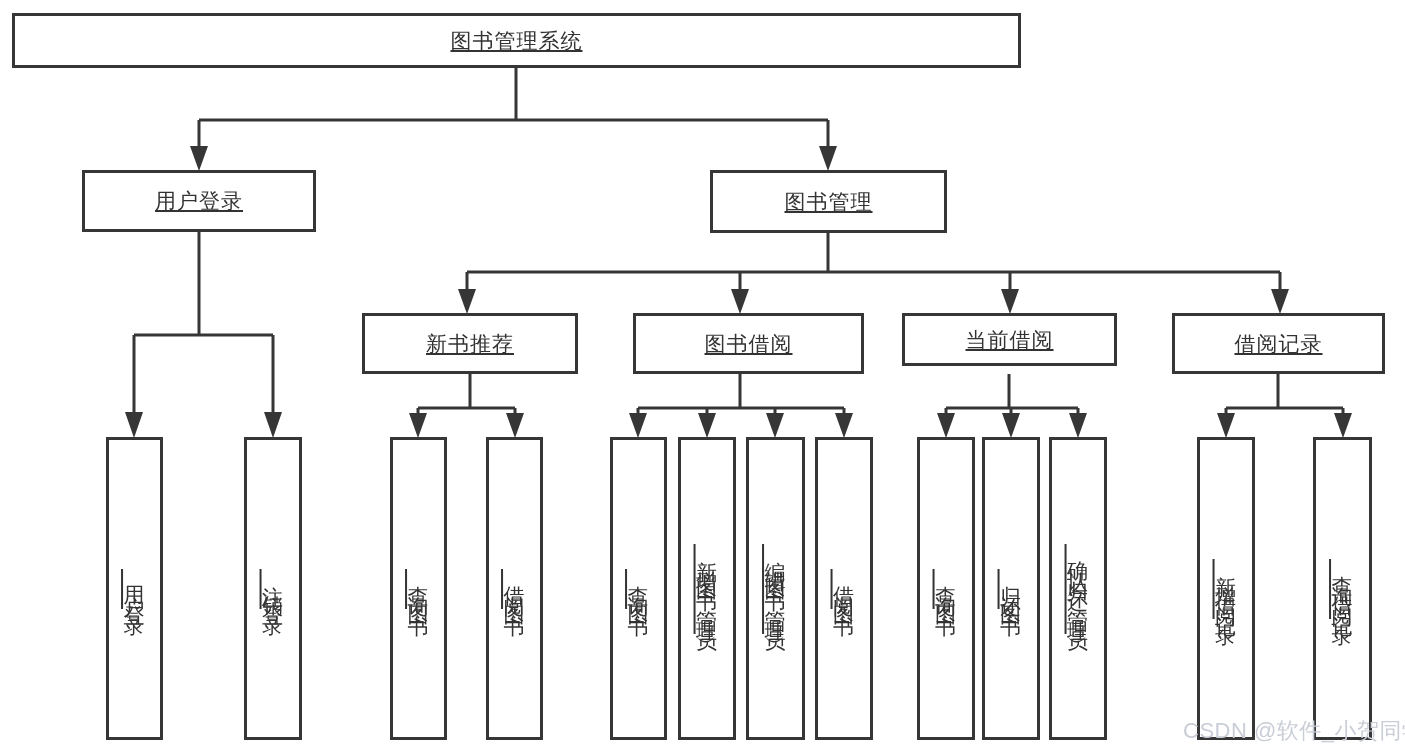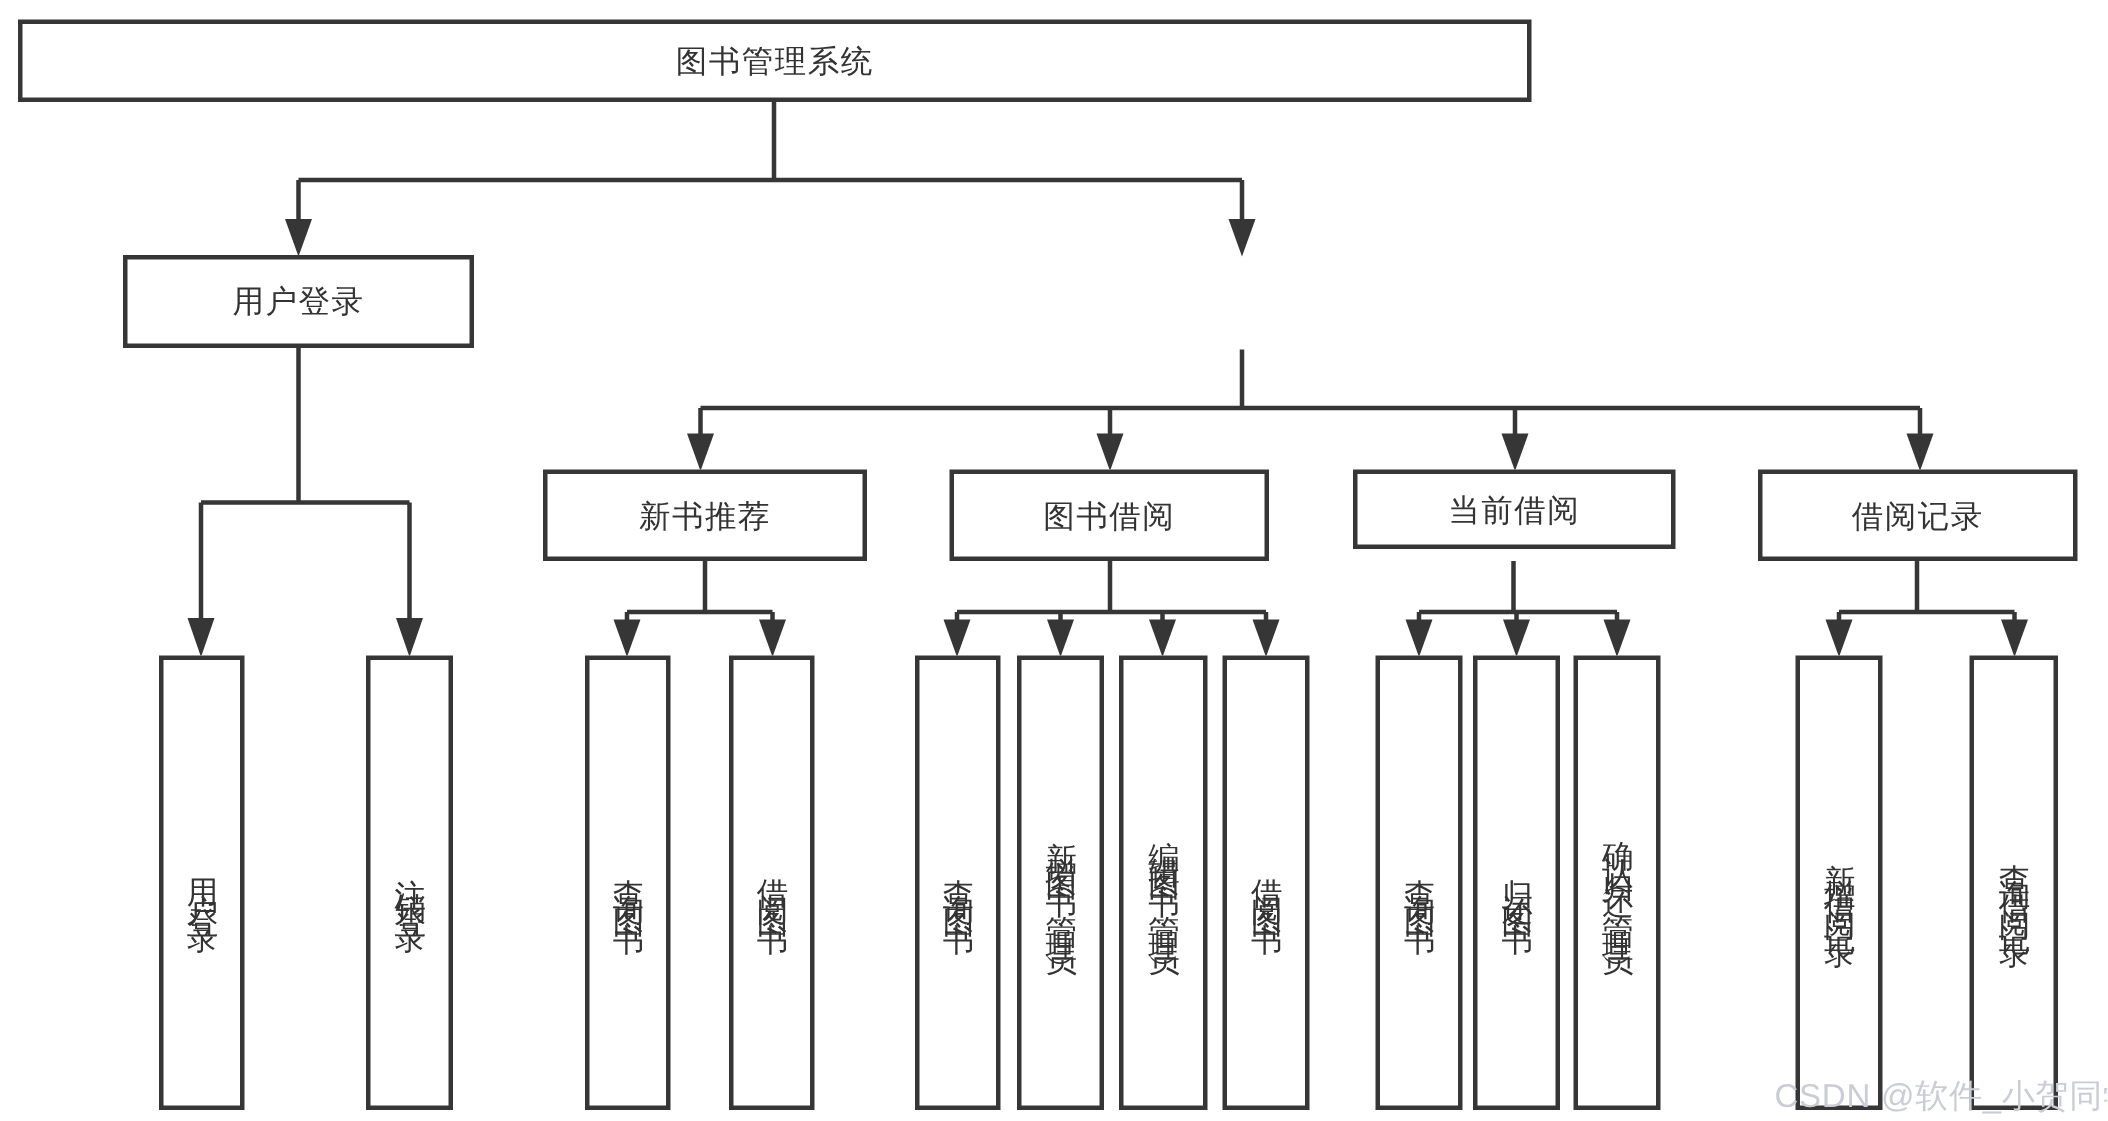--- a/index.html
+++ b/index.html
@@ -7,20 +7,21 @@
     position:relative; width:1405px; height:747px;
     background:#ffffff; overflow:hidden;
     font-family:"Liberation Sans","DejaVu Sans",sans-serif;
   }
   #connectors { position:absolute; left:0; top:0; z-index:1; pointer-events:none; }
   .box {
     position:absolute; box-sizing:border-box; z-index:2;
     background:#ffffff; border:3px solid #363636;
     display:flex; align-items:center; justify-content:center;
     color:#333333;
+    text-decoration:underline;
   }
   .hbox { font-size:21px; letter-spacing:1px; }
   .vbox { top:437px; height:303px; font-size:21px; }
   .vbox .vtext {
     writing-mode:vertical-rl; text-orientation:mixed;
     letter-spacing:10px; line-height:1.1; white-space:nowrap;
   }
   #watermark {
     position:absolute; left:1183px; top:716px; z-index:3;
     font-size:22px; color:#c9cdd6; letter-spacing:0.5px;
@@ -72,25 +73,28 @@
     </g>
   </svg>
 
   <div class="box hbox" style="left:12px; top:13px; width:1009px; height:55px;">
     <span>图书管理系统</span>
   </div>
 
   <div class="box hbox" style="left:82px; top:170px; width:234px; height:62px;">
     <span>用户登录</span>
   </div>
+  <div class="box hbox" style="left:710px; top:170px; width:237px; height:63px;">
+    <span>图书管理</span>
+  </div>
 
   <div class="box hbox" style="left:362px; top:313px; width:216px; height:61px;text-align:center;">
     <span>新书推荐</span>
   </div>
-  <div class="box hbox" style="left:633px; top:313px; width:213px; height:61px;">
+  <div class="box hbox" style="left:633px; top:313px; width:231px; height:61px;">
     <span>图书借阅</span>
   </div>
   <div class="box hbox" style="left:902px; top:313px; width:215px; height:53px;">
     <span>当前借阅</span>
   </div>
   <div class="box hbox" style="left:1172px; top:313px; width:213px; height:61px;align-items:center;">
     <span>借阅记录</span>
   </div>
 
   <div class="box vbox" style="left:106px; width:57px;">

